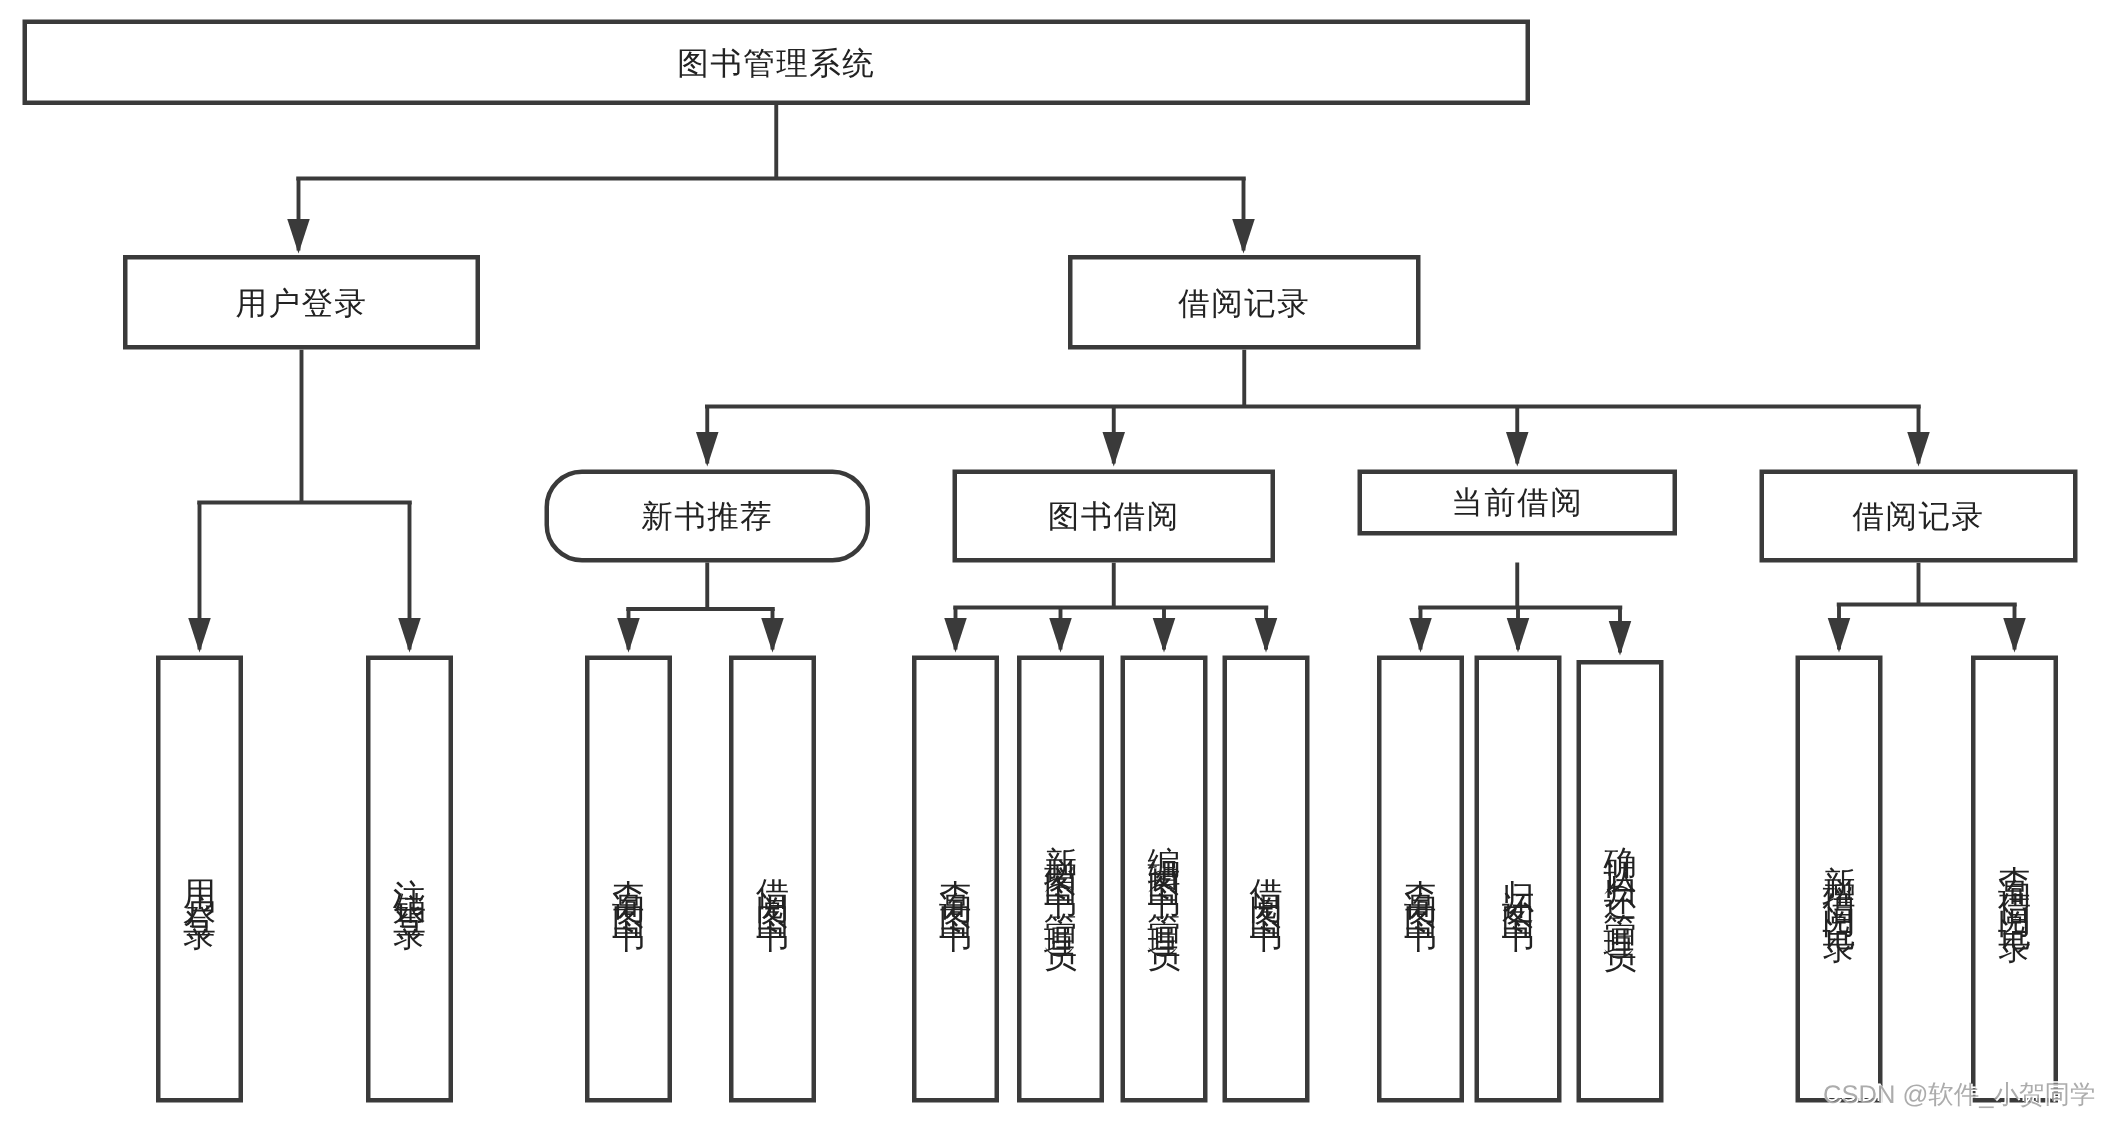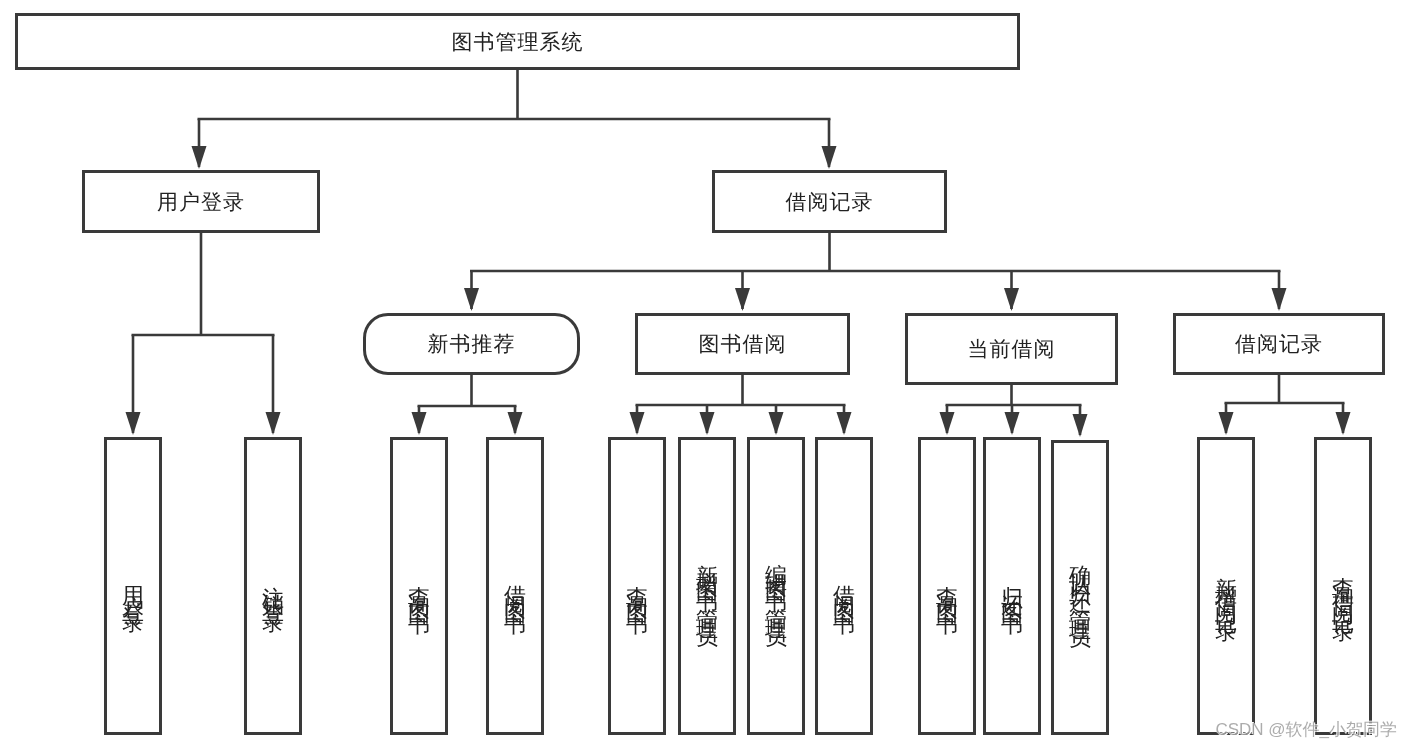--- a/index.html
+++ b/index.html
@@ -30,21 +30,21 @@
   .h-label {
     font-size: 21px;
     letter-spacing: 1px;
     white-space: nowrap;
   }
   .root-box   { left:15px;  top:13px;  width:1005px; height:57px; }
   .box-user   { left:82px;  top:170px; width:238px;  height:63px; }
   .box-mgmt   { left:712px; top:170px; width:235px;  height:63px; }
   .box-newrec { left:363px; top:313px; width:217px;  height:62px;border-radius:25px; }
   .box-borrow { left:635px; top:313px; width:215px;  height:62px;text-align:center; }
-  .box-curr   { left:905px; top:313px; width:213px;  height:72px; }
+  .box-curr   { left:905px; top:313px; width:213px;  height:44px; }
   .box-record { left:1173px;top:313px; width:212px;  height:62px; }
   .leaf {
     top: 437px;
     width: 58px;
     height: 298px;
   }
   .v-label {
     writing-mode: vertical-rl;
     text-orientation: mixed;
     font-size: 22px;

